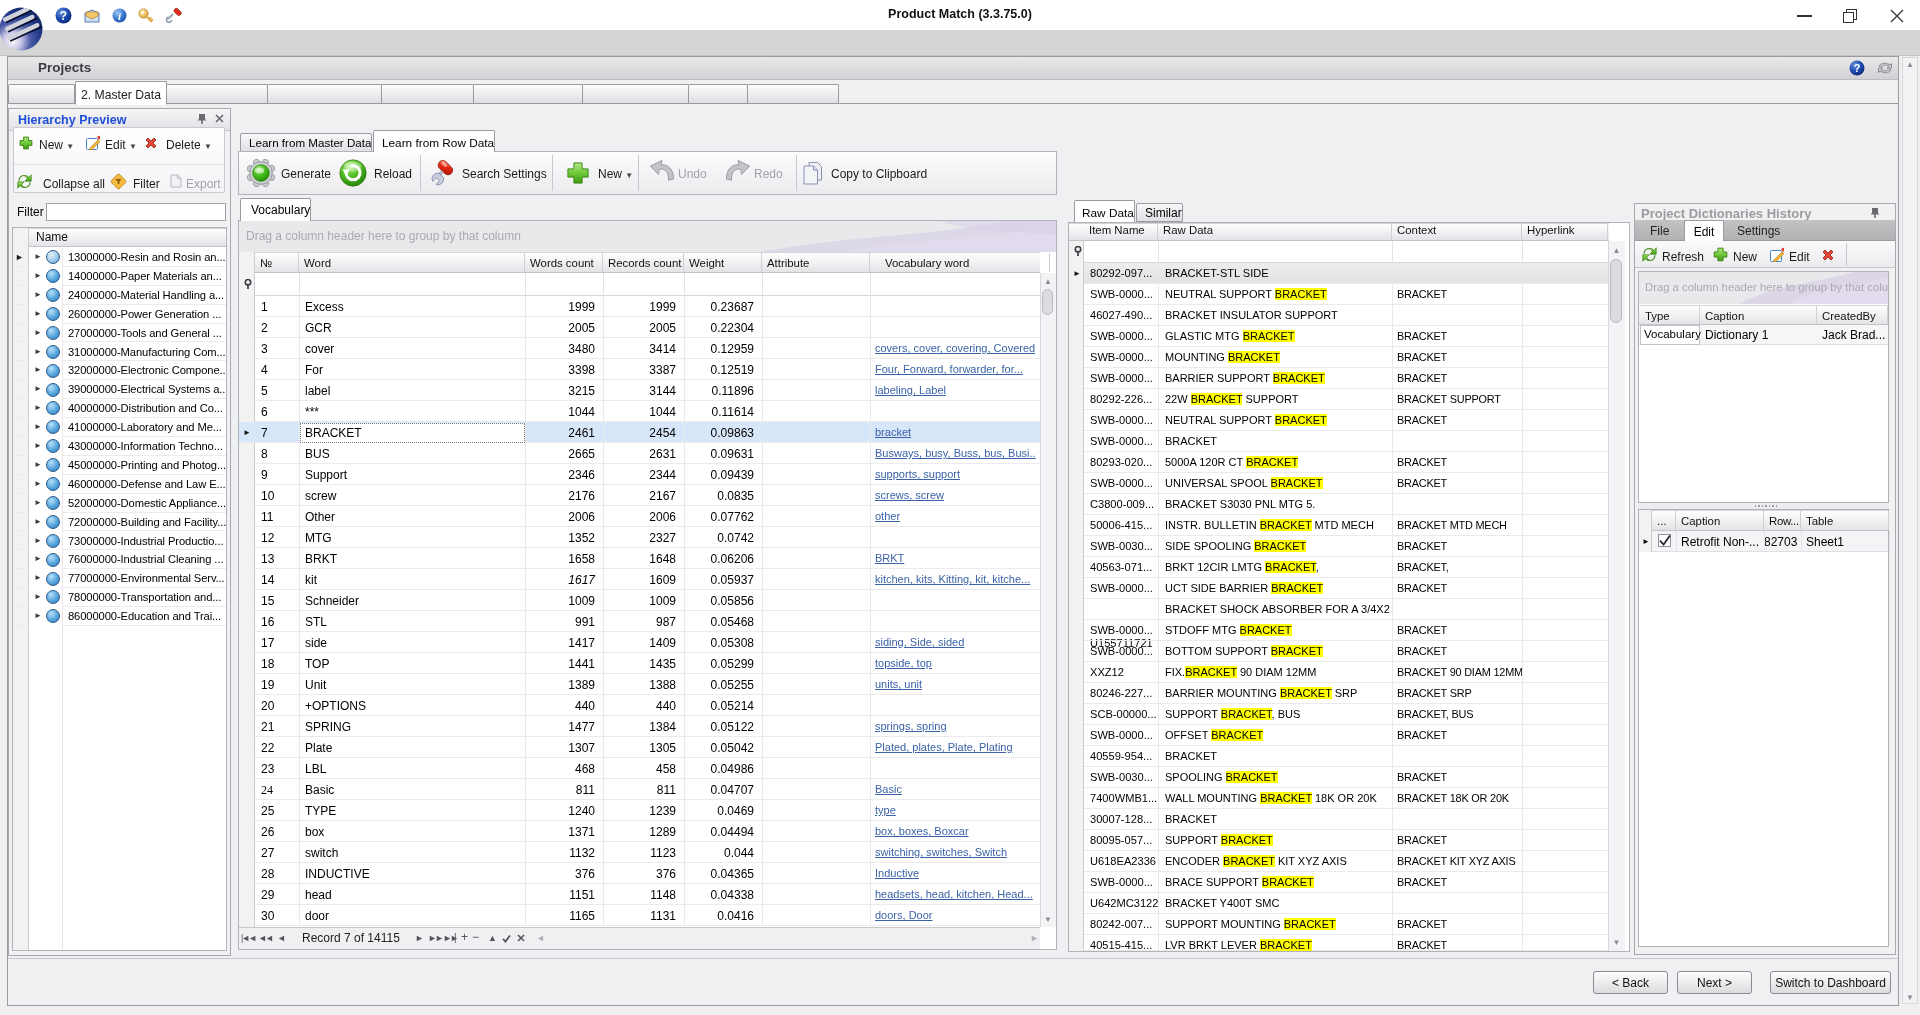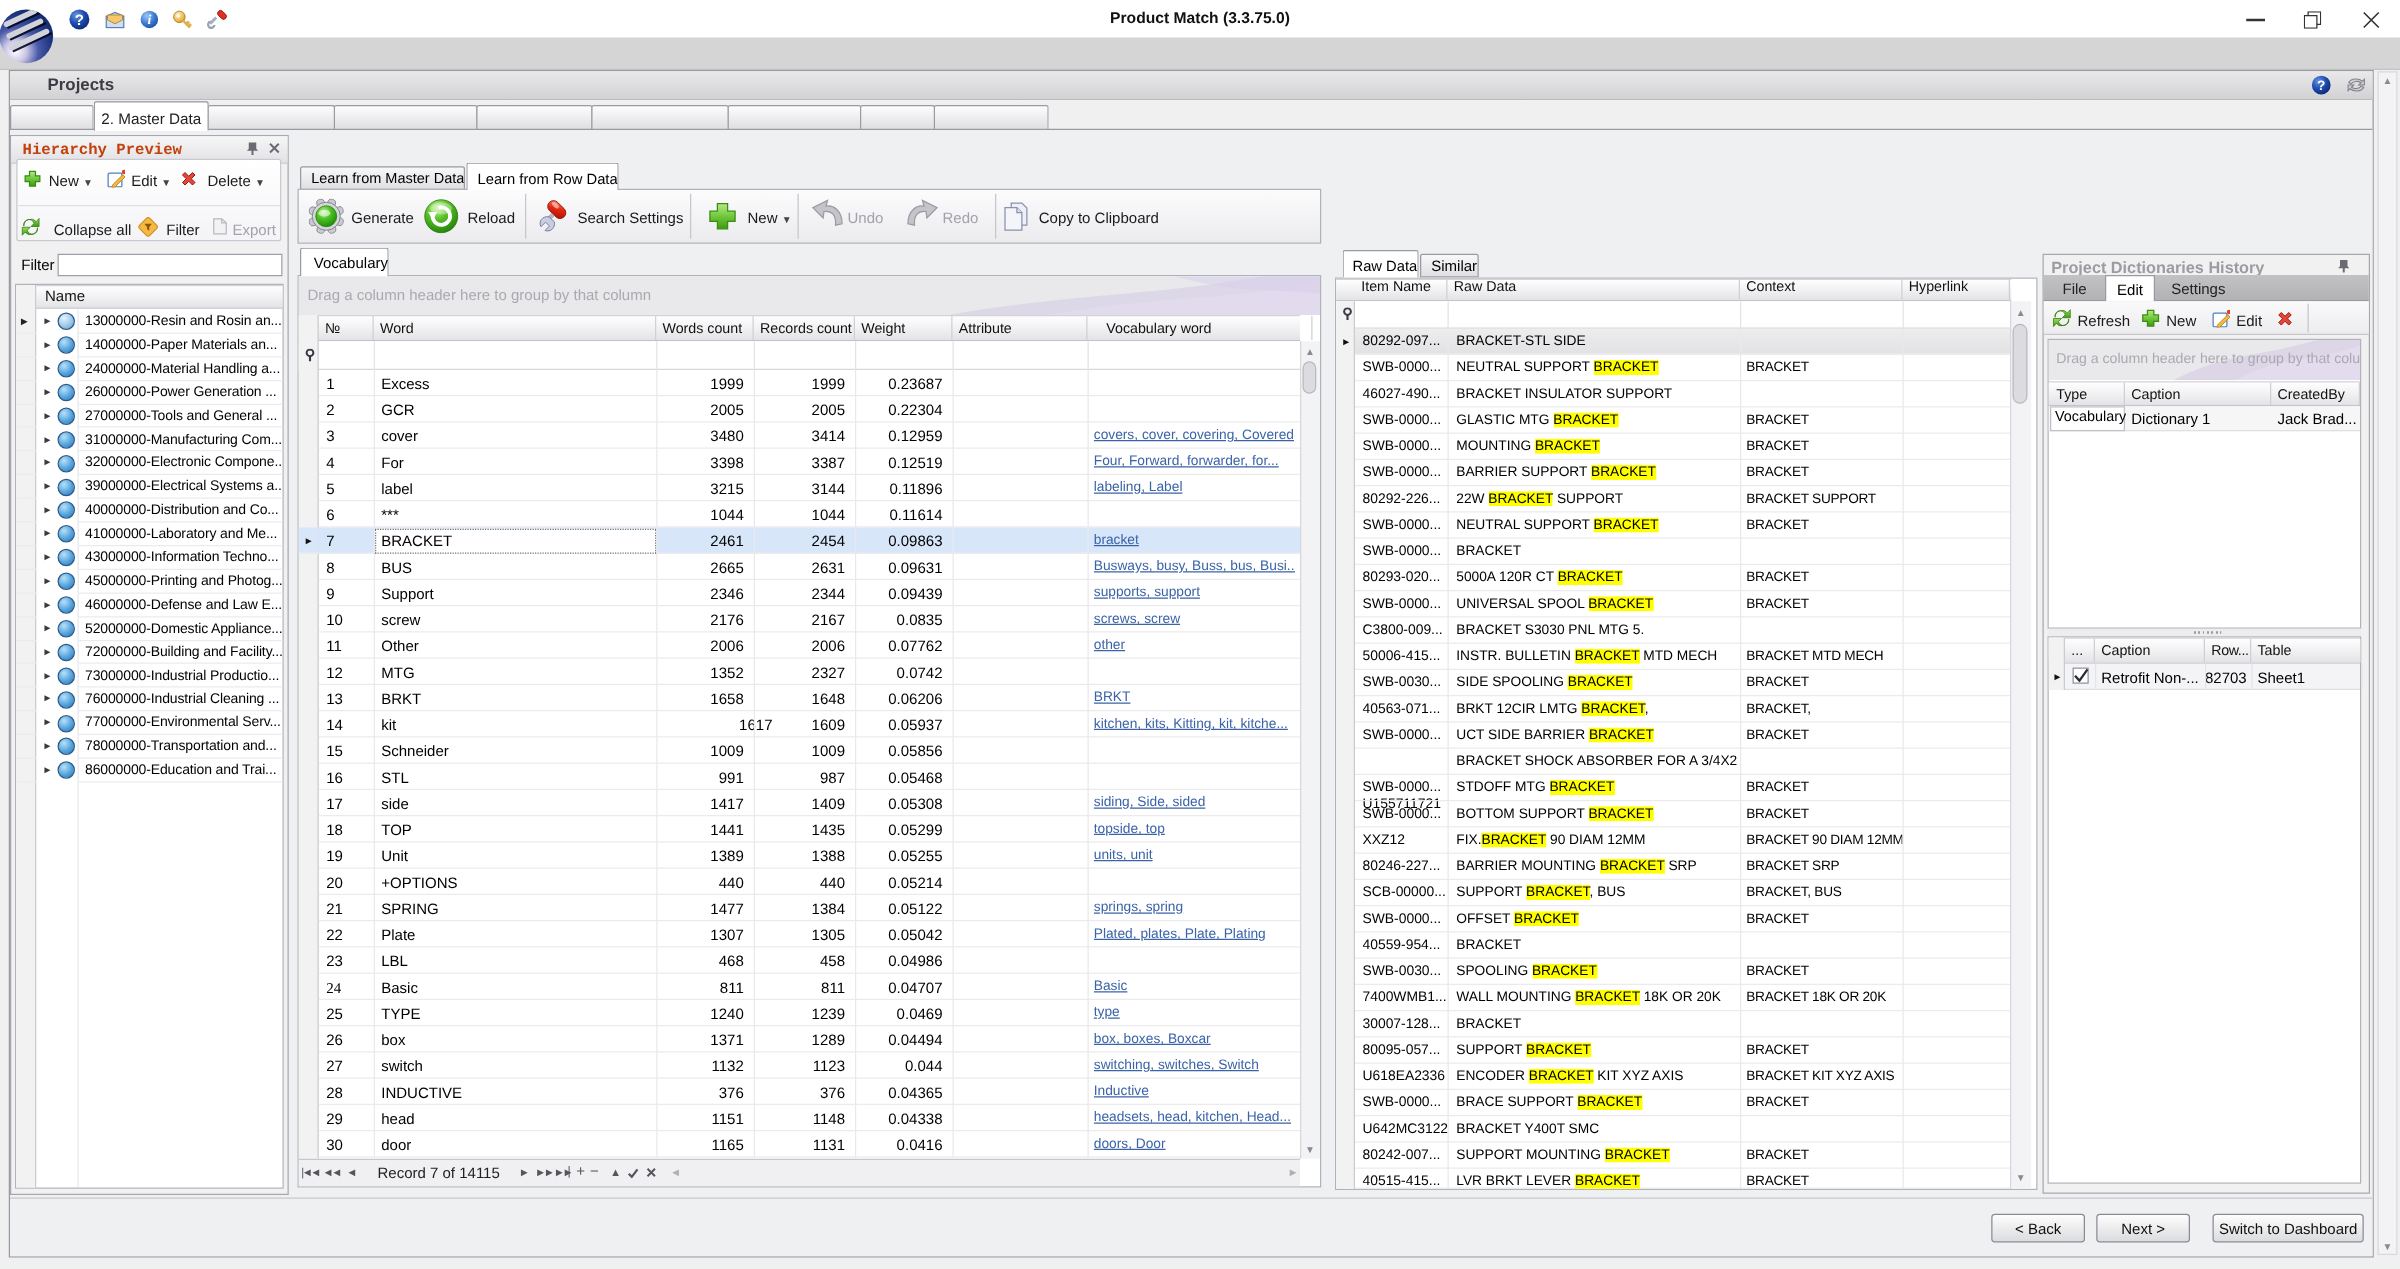--- a/index.html
+++ b/index.html
@@ -146,21 +146,21 @@
 <div class="mtab" style="left:381px;width:93px;">5. Assign Output</div>
 <div class="mtab" style="left:473px;width:110px;">6. Standardization</div>
 <div class="mtab" style="left:582px;width:107px;">7. Match Definition</div>
 <div class="mtab" style="left:688px;width:60px;">8. Result</div>
 <div class="mtab" style="left:747px;width:92px;">9. Final Export</div>
 <div class="abs" id="tabline"></div>
 <div class="abs" id="contentbg"></div>
 <div class="abs mtab act" style="left:75px;width:92px;z-index:6;border-bottom:1px solid #fff;height:24px;">2. Master Data</div>
 <div class="panel" style="left:8px;top:108px;width:223px;height:848px;"></div>
 <div class="abs" style="left:9px;top:109px;width:221px;height:22px;background:linear-gradient(#f6f6f7,#e2e2e5);border-bottom:1px solid #c8c8cc;"></div>
-<div class="abs bold" style="left:18px;top:113px;color:#c2410c;font-size:12.5px;font-family:Liberation Mono, monospace;">Hierarchy Preview</div>
+<div class="abs bold" style="left:18px;top:113px;color:#1d4ed8;font-size:12.5px;">Hierarchy Preview</div>
 <svg class="abs" style="left:196px;top:113px;" width="11" height="11" viewBox="0 0 11 11">
     <path d="M3 1 L9 1 L9 6 L10.5 7.5 L6.8 7.5 L6.8 11 L6 12 L5.2 11 L5.2 7.5 L1.5 7.5 L3 6 Z" fill="#6a6a72" transform="rotate(0 6 6)"></path>
   </svg>
 <svg class="abs" style="left:215px;top:114px;" width="9" height="9" viewBox="0 0 9 9">
     <path d="M1 1 L8 8 M8 1 L1 8" stroke="#6a6a72" stroke-width="1.6"></path>
   </svg>
 <div class="abs" style="left:13px;top:127px;width:212px;height:66px;background:linear-gradient(#ffffff,#f4f4f7);border:1px solid #c9c9d2;border-radius:2px;"></div>
 <svg class="abs" style="left:19px;top:136px;" width="14" height="14" viewBox="0 0 14 14">
     <defs>
       <linearGradient id="pg" x1="0" y1="0" x2="0" y2="1">
@@ -515,21 +515,21 @@
 <div class="grow rowline" style="left:255px;top:548px;width:785px;height:21px;"></div>
 <div class="abs" style="left:261px;top:552px;">13</div>
 <div class="abs" style="left:305px;top:552px;">BRKT</div>
 <div class="abs" style="left:525px;top:552px;width:70px;text-align:right;">1658</div>
 <div class="abs" style="left:603px;top:552px;width:73px;text-align:right;">1648</div>
 <div class="abs" style="left:684px;top:552px;width:70px;text-align:right;">0.06206</div>
 <div class="abs" style="left:875px;top:552px;width:161px;overflow:hidden;white-space:nowrap;font-size:11px;"><a class="lnk">BRKT</a></div>
 <div class="grow rowline" style="left:255px;top:569px;width:785px;height:21px;"></div>
 <div class="abs" style="left:261px;top:573px;">14</div>
 <div class="abs" style="left:305px;top:573px;">kit</div>
-<div class="abs" style="left:548px;top:573px;width:70px;text-align:right;">1617</div>
+<div class="abs" style="left:525px;top:573px;width:70px;text-align:right;font-style:italic;">1617</div>
 <div class="abs" style="left:603px;top:573px;width:73px;text-align:right;">1609</div>
 <div class="abs" style="left:684px;top:573px;width:70px;text-align:right;">0.05937</div>
 <div class="abs" style="left:875px;top:573px;width:161px;overflow:hidden;white-space:nowrap;font-size:11px;"><a class="lnk">kitchen, kits, Kitting, kit, kitche...</a></div>
 <div class="grow rowline" style="left:255px;top:590px;width:785px;height:21px;"></div>
 <div class="abs" style="left:261px;top:594px;">15</div>
 <div class="abs" style="left:305px;top:594px;">Schneider</div>
 <div class="abs" style="left:525px;top:594px;width:70px;text-align:right;">1009</div>
 <div class="abs" style="left:603px;top:594px;width:73px;text-align:right;">1009</div>
 <div class="abs" style="left:684px;top:594px;width:70px;text-align:right;">0.05856</div>
 <div class="grow rowline" style="left:255px;top:611px;width:785px;height:21px;"></div>

